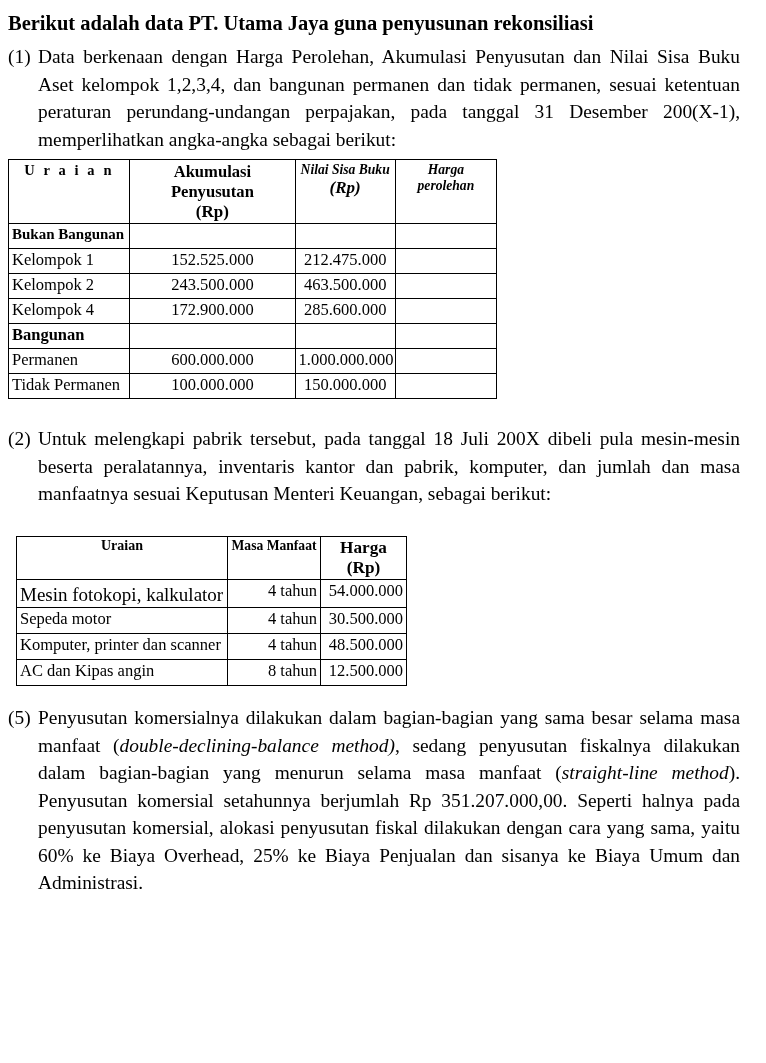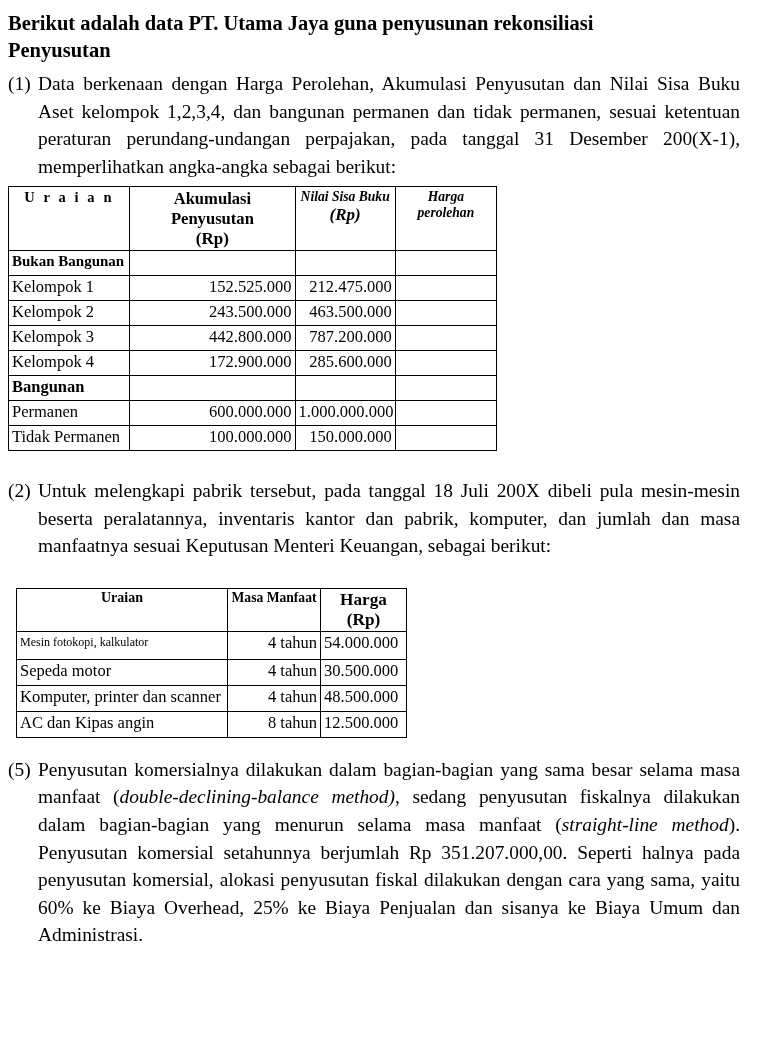--- a/index.html
+++ b/index.html
@@ -115,21 +115,21 @@
   }
   .tbl-depreciation tbody td {
     height: 22px;
     font-size: 16.5px;
     line-height: 1.22;
   }
   .tbl-depreciation tbody td.label {
     text-align: left;
   }
   .tbl-depreciation tbody td.num {
-    text-align: right;
+    text-align: center;
   }
   .tbl-depreciation tbody tr.group td.label {
     font-weight: bold;
     font-size: 15px;
   }
   .tbl-depreciation tbody tr.group-b td.label {
     font-weight: bold;
     font-size: 16.5px;
   }
 
@@ -149,34 +149,33 @@
   .tbl-assets thead .h-uraian2 { font-size: 14px; }
   .tbl-assets thead .h-masa { font-size: 13.6px; }
   .tbl-assets thead .h-harga { font-size: 17.2px; }
   .tbl-assets tbody td {
     height: 23px;
     font-size: 16.5px;
     line-height: 1.22;
   }
   .tbl-assets tbody td.label { text-align: left; }
   .tbl-assets tbody td.mid { text-align: right; }
-  .tbl-assets tbody td.num { }
-  .tbl-assets tbody tr.small td.label { font-size: 12px; padding-top: 3px; }
+  .tbl-assets tbody td.num { text-align: right; }
+  .tbl-assets tbody tr.small td.label { font-size: 19px; padding-top: 3px; }
 
   .table-wrap { display: block; }
   .tbl2-wrap { padding-left: 8px; }
 </style>
 </head>
 <body>
 
 <div class="page">
   <div class="content">
 
     <h1 class="doc-title">Berikut adalah data PT. Utama Jaya guna penyusunan rekonsiliasi</h1>
-    <h2 class="doc-subtitle">Penyusutan</h2>
 
     <p class="num-para para-gap-a"><span class="marker">(1)</span><span>Data berkenaan dengan Harga Perolehan, Akumulasi Penyusutan dan Nilai Sisa Buku Aset kelompok 1,2,3,4, dan bangunan permanen dan tidak permanen, sesuai ketentuan peraturan perundang-undangan perpajakan, pada tanggal 31 Desember 200(X-1), memperlihatkan angka-angka sebagai berikut:</span></p>
 
     <div class="table-wrap">
       <table class="tbl-depreciation">
         <colgroup>
           <col class="c0">
             <col class="c1">
             <col class="c2">
             <col class="c3">
@@ -202,26 +201,20 @@
               <td class="num">212.475.000</td>
               <td class="num">&nbsp;</td>
             </tr>
             <tr>
               <td class="label">Kelompok 2</td>
               <td class="num">243.500.000</td>
               <td class="num">463.500.000</td>
               <td class="num">&nbsp;</td>
             </tr>
             <tr>
-              <td class="label">Kelompok 3</td>
-              <td class="num">442.800.000</td>
-              <td class="num">787.200.000</td>
-              <td class="num">&nbsp;</td>
-            </tr>
-            <tr>
               <td class="label">Kelompok 4</td>
               <td class="num">172.900.000</td>
               <td class="num">285.600.000</td>
               <td class="num">&nbsp;</td>
             </tr>
             <tr class="group-b">
               <td class="label">Bangunan</td>
               <td class="num"></td>
               <td class="num"></td>
               <td class="num">&nbsp;</td>

